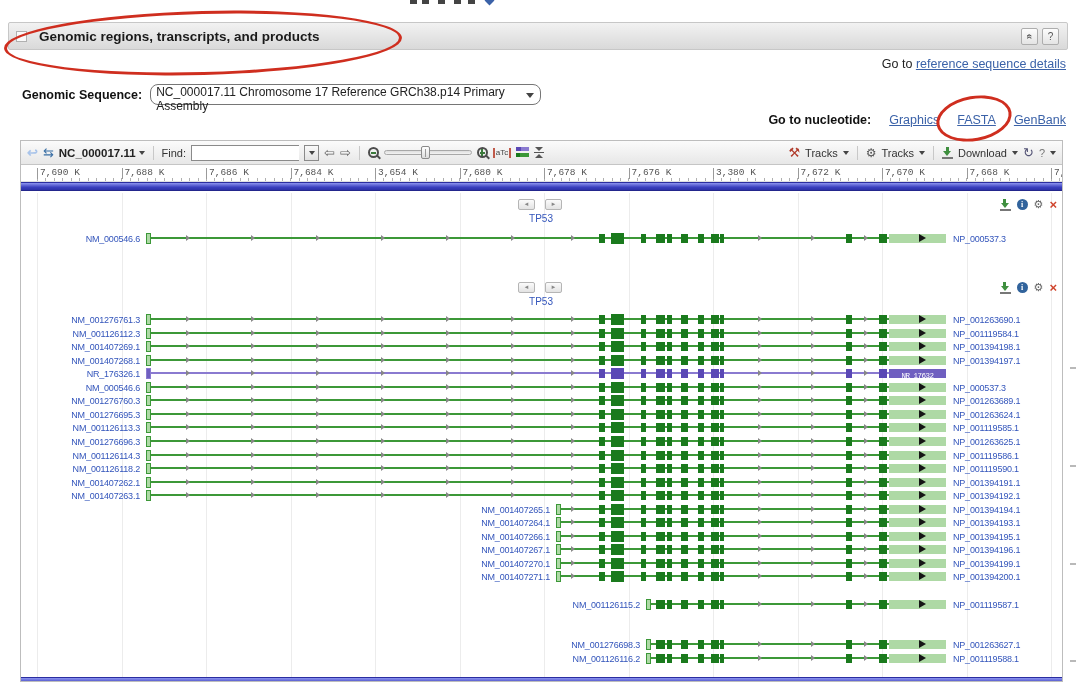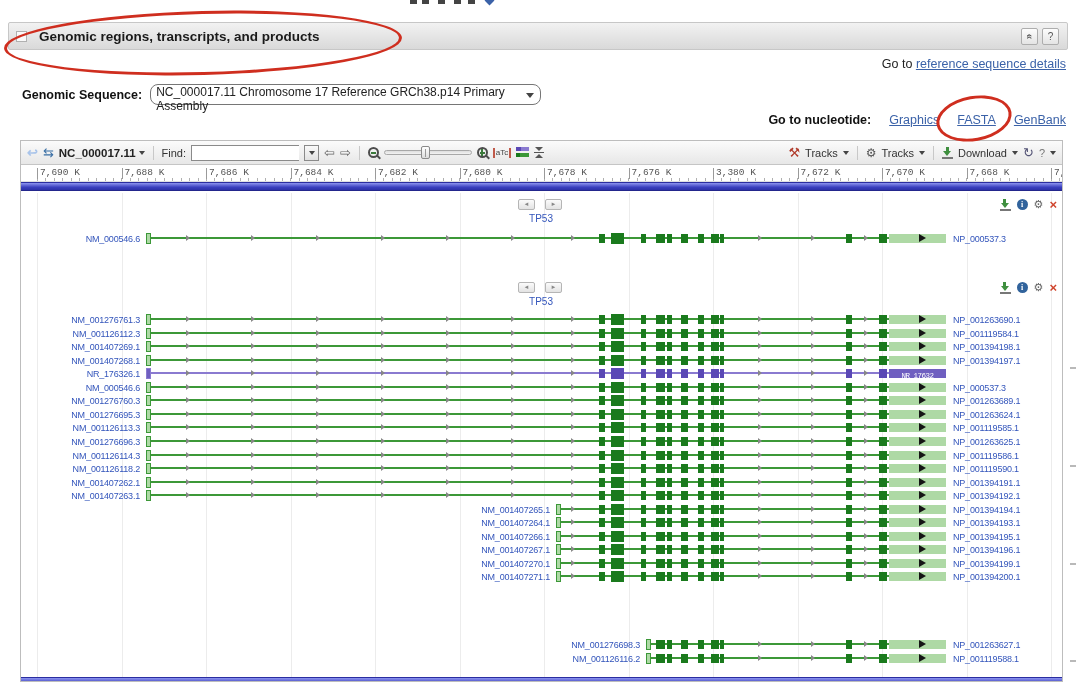--- a/index.html
+++ b/index.html
@@ -244,21 +244,21 @@
       <div class="tick" style="left: 185px;">
         <div class="tl"></div>
         <div class="tx">7,686 K</div>
       </div>
       <div class="tick" style="left: 269.5px;">
         <div class="tl"></div>
         <div class="tx">7,684 K</div>
       </div>
       <div class="tick" style="left: 354px;">
         <div class="tl"></div>
-        <div class="tx">7,682 K</div>
+        <div class="tx">3,654 K</div>
       </div>
       <div class="tick" style="left: 438.5px;">
         <div class="tl"></div>
         <div class="tx">7,680 K</div>
       </div>
       <div class="tick" style="left: 523px;">
         <div class="tl"></div>
         <div class="tx">7,678 K</div>
       </div>
       <div class="tick" style="left: 607.5px;">
@@ -894,20 +894,39 @@
         <div class="t-box" style="left: 660px; width: 7px; top: 2px; height: 9px; background: rgb(26, 122, 29);"></div>
         <div class="t-box" style="left: 677px; width: 6px; top: 2px; height: 9px; background: rgb(26, 122, 29);"></div>
         <div class="t-box" style="left: 690px; width: 8px; top: 2px; height: 9px; background: rgb(26, 122, 29);"></div>
         <div class="t-box" style="left: 699px; width: 4px; top: 2px; height: 9px; background: rgb(26, 122, 29);"></div>
         <div class="t-box" style="left: 825px; width: 6px; top: 2px; height: 9px; background: rgb(26, 122, 29);"></div>
         <div class="t-box" style="left: 858px; width: 8px; top: 2px; height: 9px; background: rgb(26, 122, 29);"></div>
         <div class="t-box" style="left: 868px; width: 57px; top: 2px; height: 9px; background: rgb(174, 217, 165);"></div>
         <div class="t-play" style="left: 898px;"></div>
         <div class="t-label" style="left: 932px; width: 106px;">NP_001394200.1</div>
       </div>
+      <div class="t-row" style="top: 456.55px;">
+        <div class="t-label r" style="left: 501px; width: 118px; text-align: right;">NM_001126115.2</div>
+        <div class="t-line" style="left: 629px; width: 296px; background: rgb(60, 152, 56);"></div>
+        <div class="t-box" style="left: 625px; width: 5px; height: 11px; top: 1px; background: rgb(174, 217, 165); border: 1px solid rgb(60, 152, 56);"></div>
+        <div class="t-arrow" style="left: 737px;"></div>
+        <div class="t-arrow" style="left: 790px;"></div>
+        <div class="t-arrow" style="left: 843px;"></div>
+        <div class="t-box" style="left: 635px; width: 9px; top: 2px; height: 9px; background: rgb(26, 122, 29);"></div>
+        <div class="t-box" style="left: 646px; width: 5px; top: 2px; height: 9px; background: rgb(26, 122, 29);"></div>
+        <div class="t-box" style="left: 660px; width: 7px; top: 2px; height: 9px; background: rgb(26, 122, 29);"></div>
+        <div class="t-box" style="left: 677px; width: 6px; top: 2px; height: 9px; background: rgb(26, 122, 29);"></div>
+        <div class="t-box" style="left: 690px; width: 8px; top: 2px; height: 9px; background: rgb(26, 122, 29);"></div>
+        <div class="t-box" style="left: 699px; width: 4px; top: 2px; height: 9px; background: rgb(26, 122, 29);"></div>
+        <div class="t-box" style="left: 825px; width: 6px; top: 2px; height: 9px; background: rgb(26, 122, 29);"></div>
+        <div class="t-box" style="left: 858px; width: 8px; top: 2px; height: 9px; background: rgb(26, 122, 29);"></div>
+        <div class="t-box" style="left: 868px; width: 57px; top: 2px; height: 9px; background: rgb(174, 217, 165);"></div>
+        <div class="t-play" style="left: 898px;"></div>
+        <div class="t-label" style="left: 932px; width: 106px;">NP_001119587.1</div>
+      </div>
       <div class="t-row" style="top: 497.2px;">
         <div class="t-label r" style="left: 501px; width: 118px; text-align: right;">NM_001276698.3</div>
         <div class="t-line" style="left: 629px; width: 296px; background: rgb(60, 152, 56);"></div>
         <div class="t-box" style="left: 625px; width: 5px; height: 11px; top: 1px; background: rgb(174, 217, 165); border: 1px solid rgb(60, 152, 56);"></div>
         <div class="t-arrow" style="left: 737px;"></div>
         <div class="t-arrow" style="left: 790px;"></div>
         <div class="t-arrow" style="left: 843px;"></div>
         <div class="t-box" style="left: 635px; width: 9px; top: 2px; height: 9px; background: rgb(26, 122, 29);"></div>
         <div class="t-box" style="left: 646px; width: 5px; top: 2px; height: 9px; background: rgb(26, 122, 29);"></div>
         <div class="t-box" style="left: 660px; width: 7px; top: 2px; height: 9px; background: rgb(26, 122, 29);"></div>

